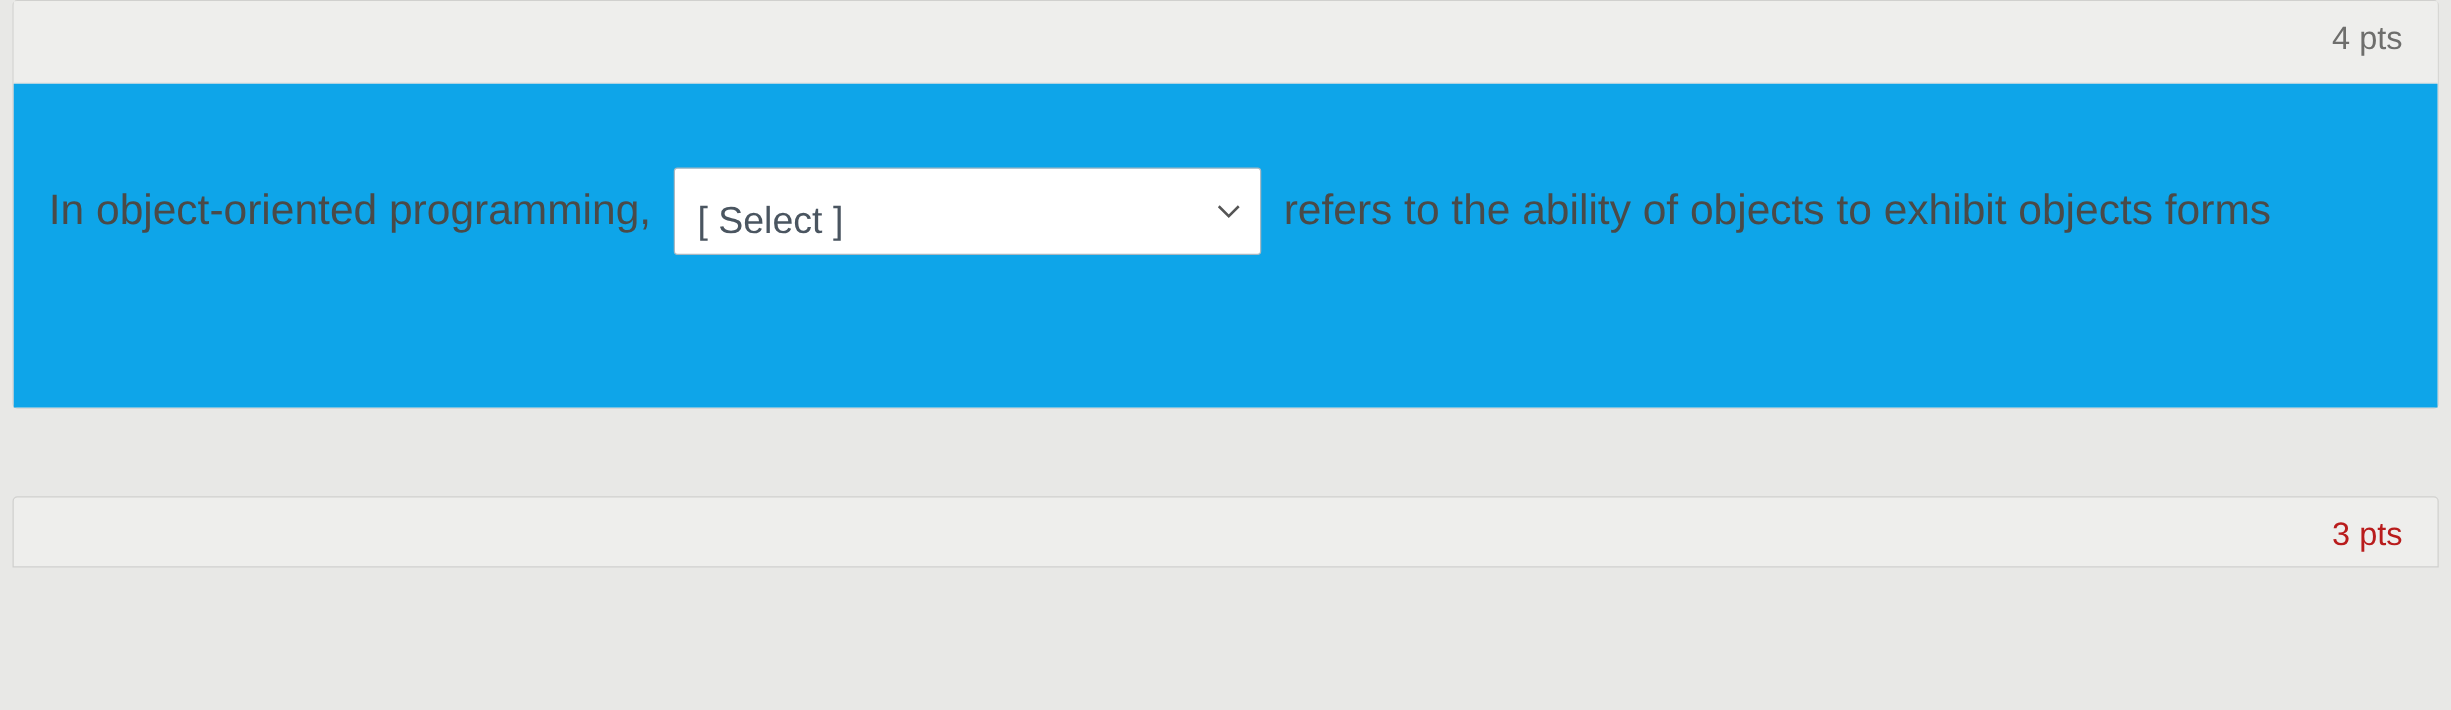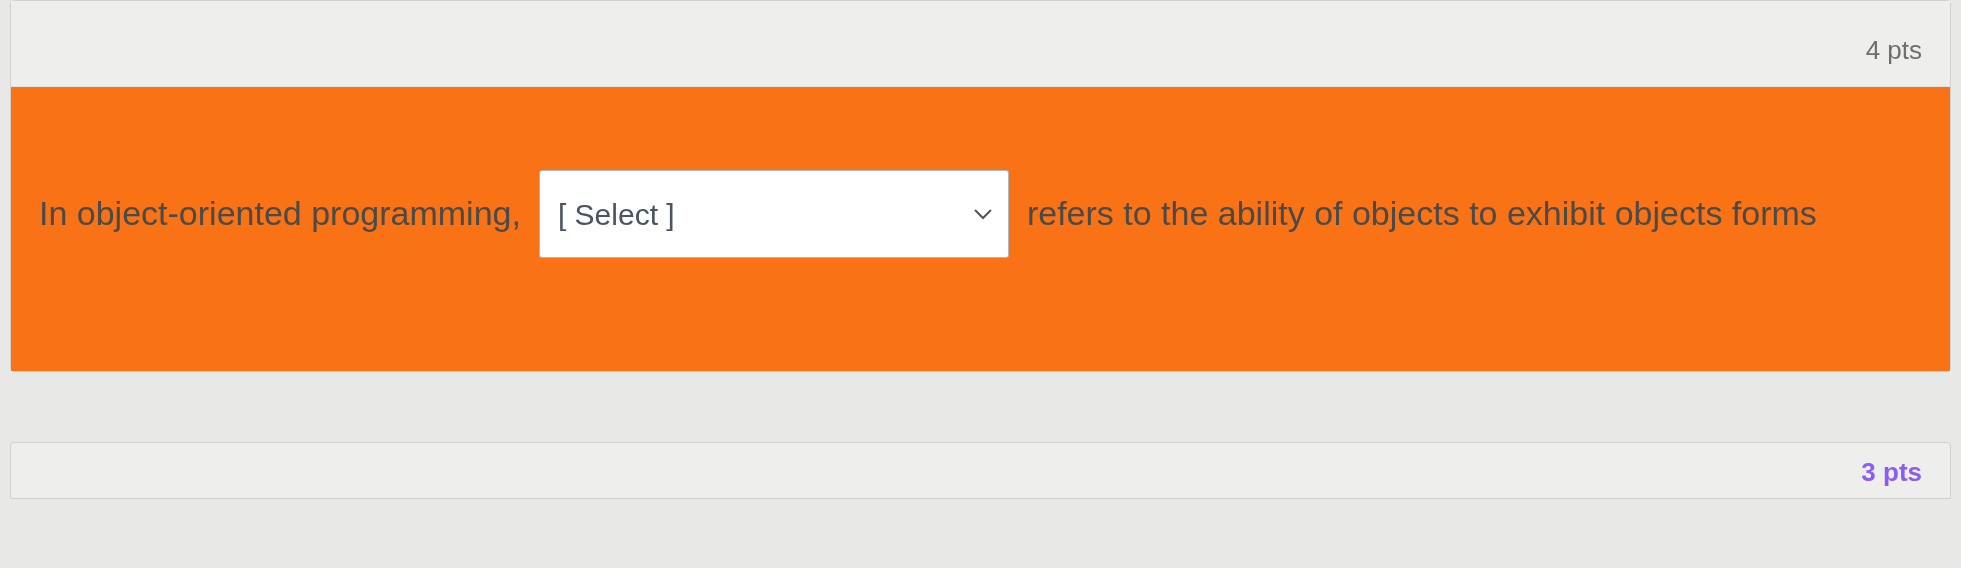--- a/index.html
+++ b/index.html
@@ -25,46 +25,45 @@
       justify-content: flex-end;
       align-items: center;
       padding: 14px 28px 20px 28px;
       border-bottom: 1px solid #e0e0de;
       background: #eeeeec;
     }
     .points {
       color: #6e6e6c;
       font-size: 26px;
       font-weight: 400;
-      margin-top: 20px;
     }
     .card-body {
-      padding: 79px 28px 110px 28px;
-      background: #f97316;
+      padding: 54px 28px 110px 28px;
+      background: #0ea5e9;
       line-height: 2.8;
     }
     .question-line {
       display: flex;
       align-items: center;
       flex-wrap: wrap;
       row-gap: 18px;
       column-gap: 18px;
     }
     .q-text {
       color: #4a4a48;
       font-size: 34px;
       font-weight: 400;
     }
     .select-wrap {
       position: relative;
       display: inline-flex;
-      align-items: flex-end;
+      align-items: flex-start;
       border: 1px solid #a9b8c2;
       background: #ffffff;
-      height: 88px;
+      height: 70px;
       min-width: 470px;
       border-radius: 3px;
       padding: 0 50px 0 18px;
       cursor: pointer;
     }
     .select-placeholder {
       color: #4a5560;
       font-size: 30px;
       font-weight: 400;
     }
@@ -91,23 +90,23 @@
     .next-card-header {
       margin: 70px 10px 0 10px;
       background: #eeeeec;
       border: 1px solid #d0d0ce;
       border-radius: 4px 4px 0 0;
       padding: 14px 28px 10px 28px;
       display: flex;
       justify-content: flex-end;
     }
     .next-points {
-      color: #8b5cf6;
+      color: #b91c1c;
       font-size: 26px;
-      font-weight: 700;
+      font-weight: 400;
     }
   </style>
 </head>
 <body>
 
 <div class="question-card">
   <div class="card-header">
     <span class="points">4 pts</span>
   </div>
   <div class="card-body">

